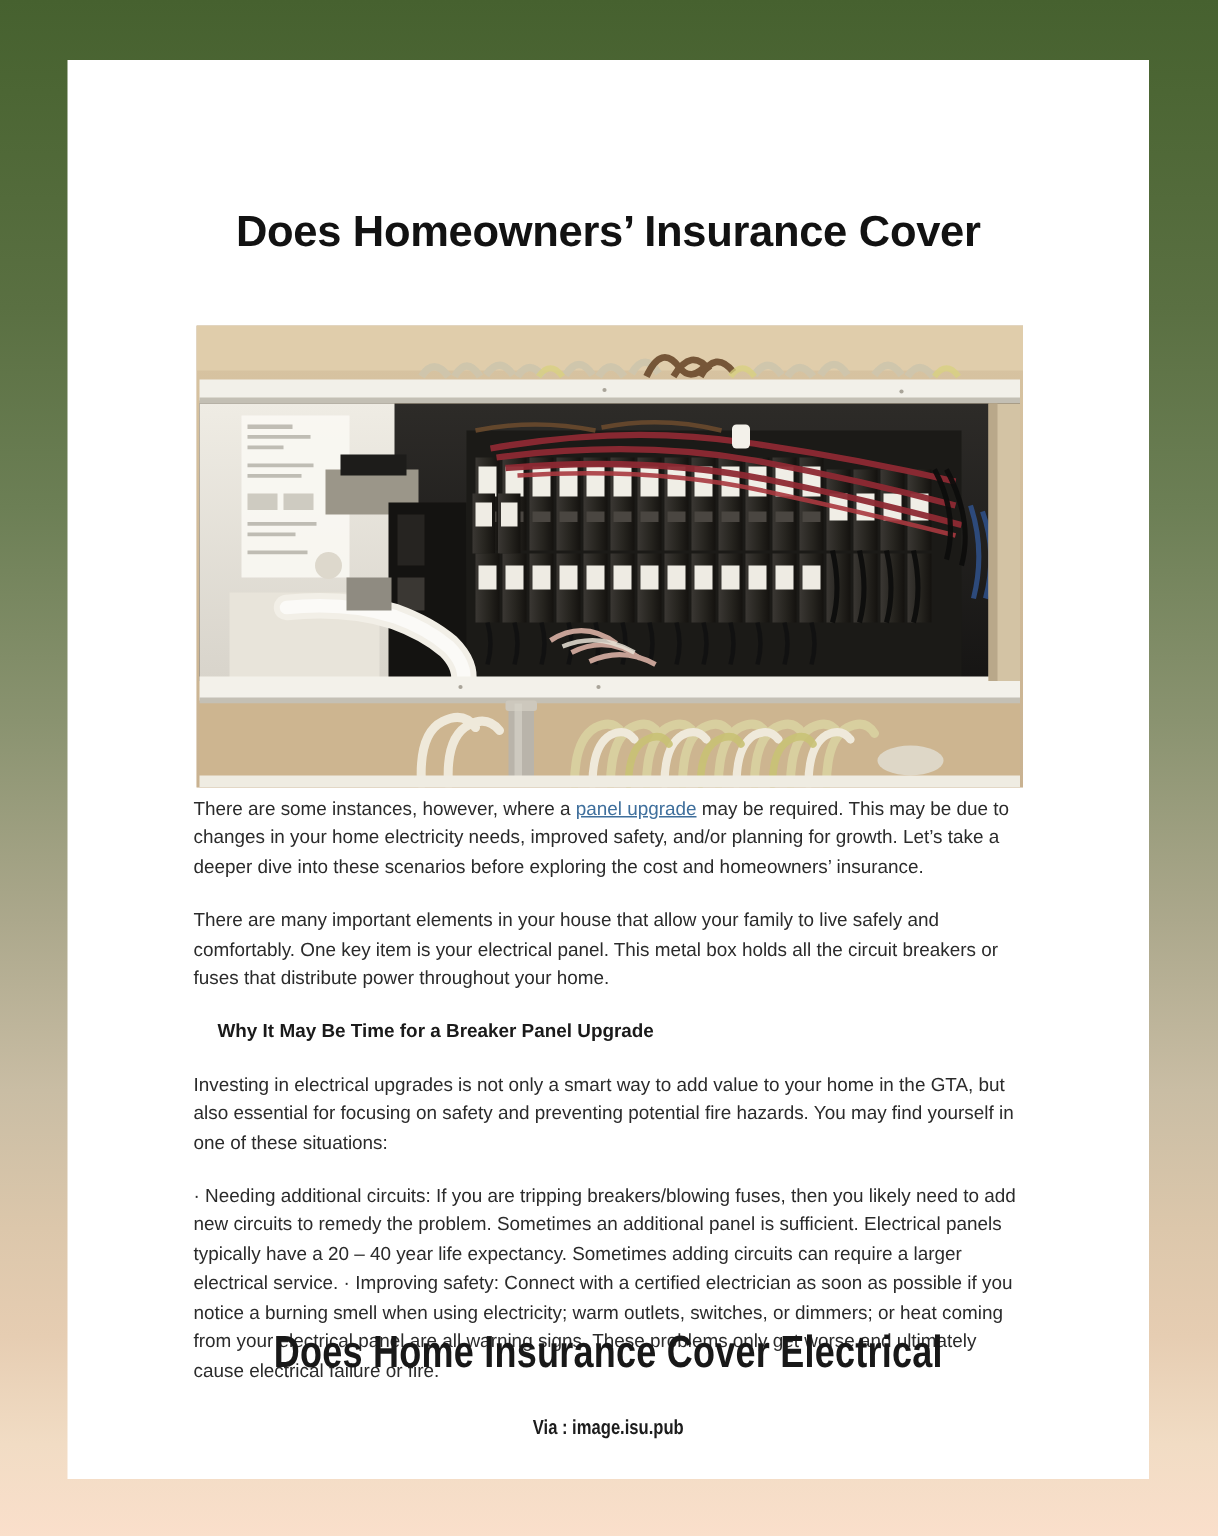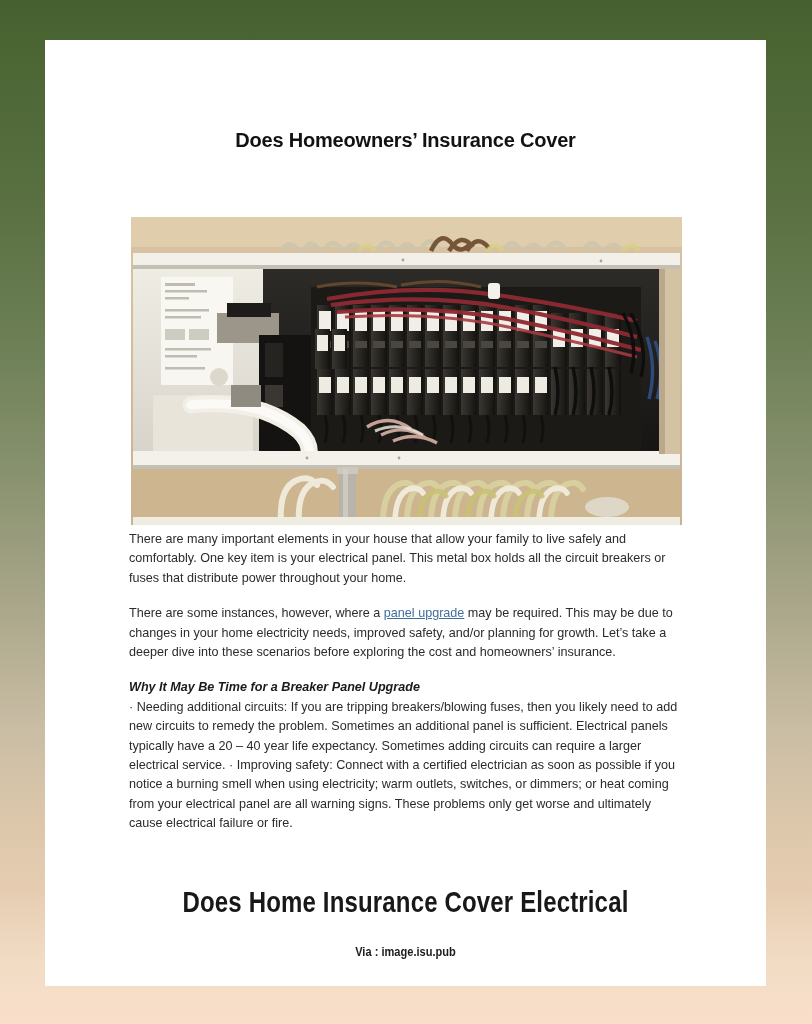--- a/index.html
+++ b/index.html
@@ -42,24 +42,24 @@
     height: 946px;
     background: #ffffff;
   }
 
   
   .doc-title {
     margin: 0;
     padding: 0;
     position: absolute;
     left: 0;
-    top: 80px;
+    top: 95px;
     width: 721px;
     text-align: center;
-    font-size: 20px;
+    font-size: 29px;
     line-height: 40px;
     font-weight: bold;
     letter-spacing: -0.2px;
     color: #121212;
   }
 
   
   #photo {
     position: absolute;
     left: 86px;
@@ -80,26 +80,25 @@
   }
   .para {
     margin: 0 0 16px 0;
     font-size: 12.6px;
     line-height: 19.4px;
     color: #2b2b2b;
     text-align: left;
   }
   .para.tight { margin-bottom: 3px; }
   .sub-head {
-    margin: 0;
+    margin: 16px;
     font-size: 12.6px;
     line-height: 19.4px;
     font-weight: bold;
     color: #1a1a1a;
-    font-style: italic;
   }
   .link {
     color: #3f6f9c;
     text-decoration: underline;
   }
 
   
   .footer-title {
     position: absolute;
     left: 0;
@@ -419,26 +418,27 @@
           <rect x="2" y="300" width="547" height="8" fill="#efece2"></rect>
 
           <rect x="528" y="52" width="21" height="185" fill="#d3c3a4"></rect>
           <rect x="528" y="52" width="6" height="185" fill="#b9a88a"></rect>
         </g>
       </svg>
     </div>
 
     <div class="body-area">
 
+      <p class="para"><span>There are some instances, however, where a </span><a class="link" href="#">panel upgrade</a><span> may be required. This may be due to changes in your home electricity needs, improved safety, and/or planning for growth. Let’s take a deeper dive into these scenarios before exploring the cost and homeowners’ insurance.</span></p>
+
       <p class="para">There are many important elements in your house that allow your family to live safely and comfortably. One key item is your electrical panel. This metal box holds all the circuit breakers or fuses that distribute power throughout your home.</p>
 
-      <p class="para"><span>There are some instances, however, where a </span><a class="link" href="#">panel upgrade</a><span> may be required. This may be due to changes in your home electricity needs, improved safety, and/or planning for growth. Let’s take a deeper dive into these scenarios before exploring the cost and homeowners’ insurance.</span></p>
-
       <p class="sub-head">Why It May Be Time for a Breaker Panel Upgrade</p>
 
+      <p class="para">Investing in electrical upgrades is not only a smart way to add value to your home in the GTA, but also essential for focusing on safety and preventing potential fire hazards. You may find yourself in one of these situations:</p>
 
       <p class="para tight">· Needing additional circuits: If you are tripping breakers/blowing fuses, then you likely need to add new circuits to remedy the problem. Sometimes an additional panel is sufficient. Electrical panels typically have a 20 – 40 year life expectancy. Sometimes adding circuits can require a larger electrical service.  · Improving safety: Connect with a certified electrician as soon as possible if you notice a burning smell when using electricity; warm outlets, switches, or dimmers; or heat coming from your electrical panel are all warning signs. These problems only get worse and ultimately cause electrical failure or fire.</p>
 
     </div>
 
     <div class="footer-title">Does Home Insurance Cover Electrical</div>
     <div class="footer-via">Via : image.isu.pub</div>
 
   </div>
 </div>

